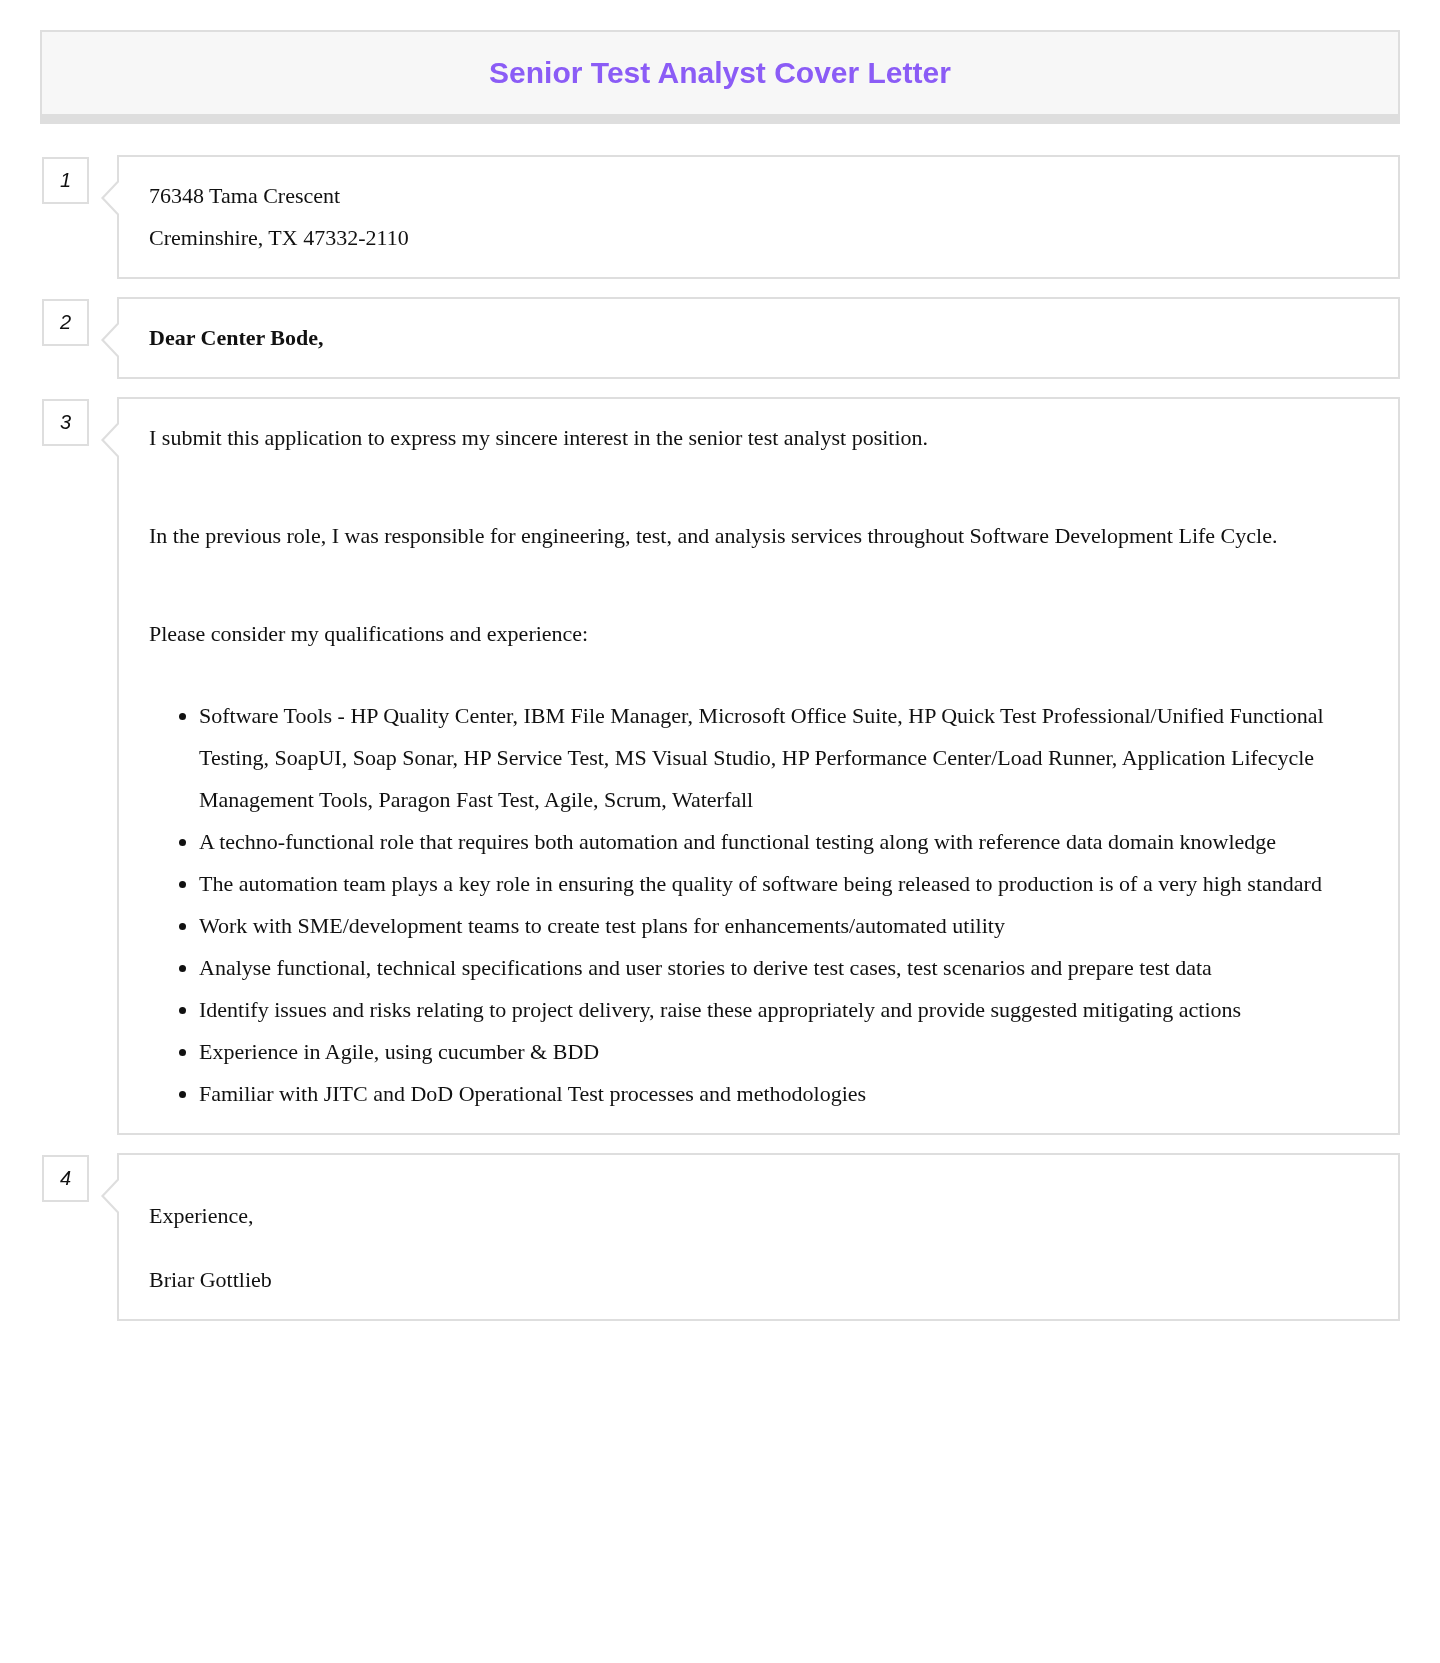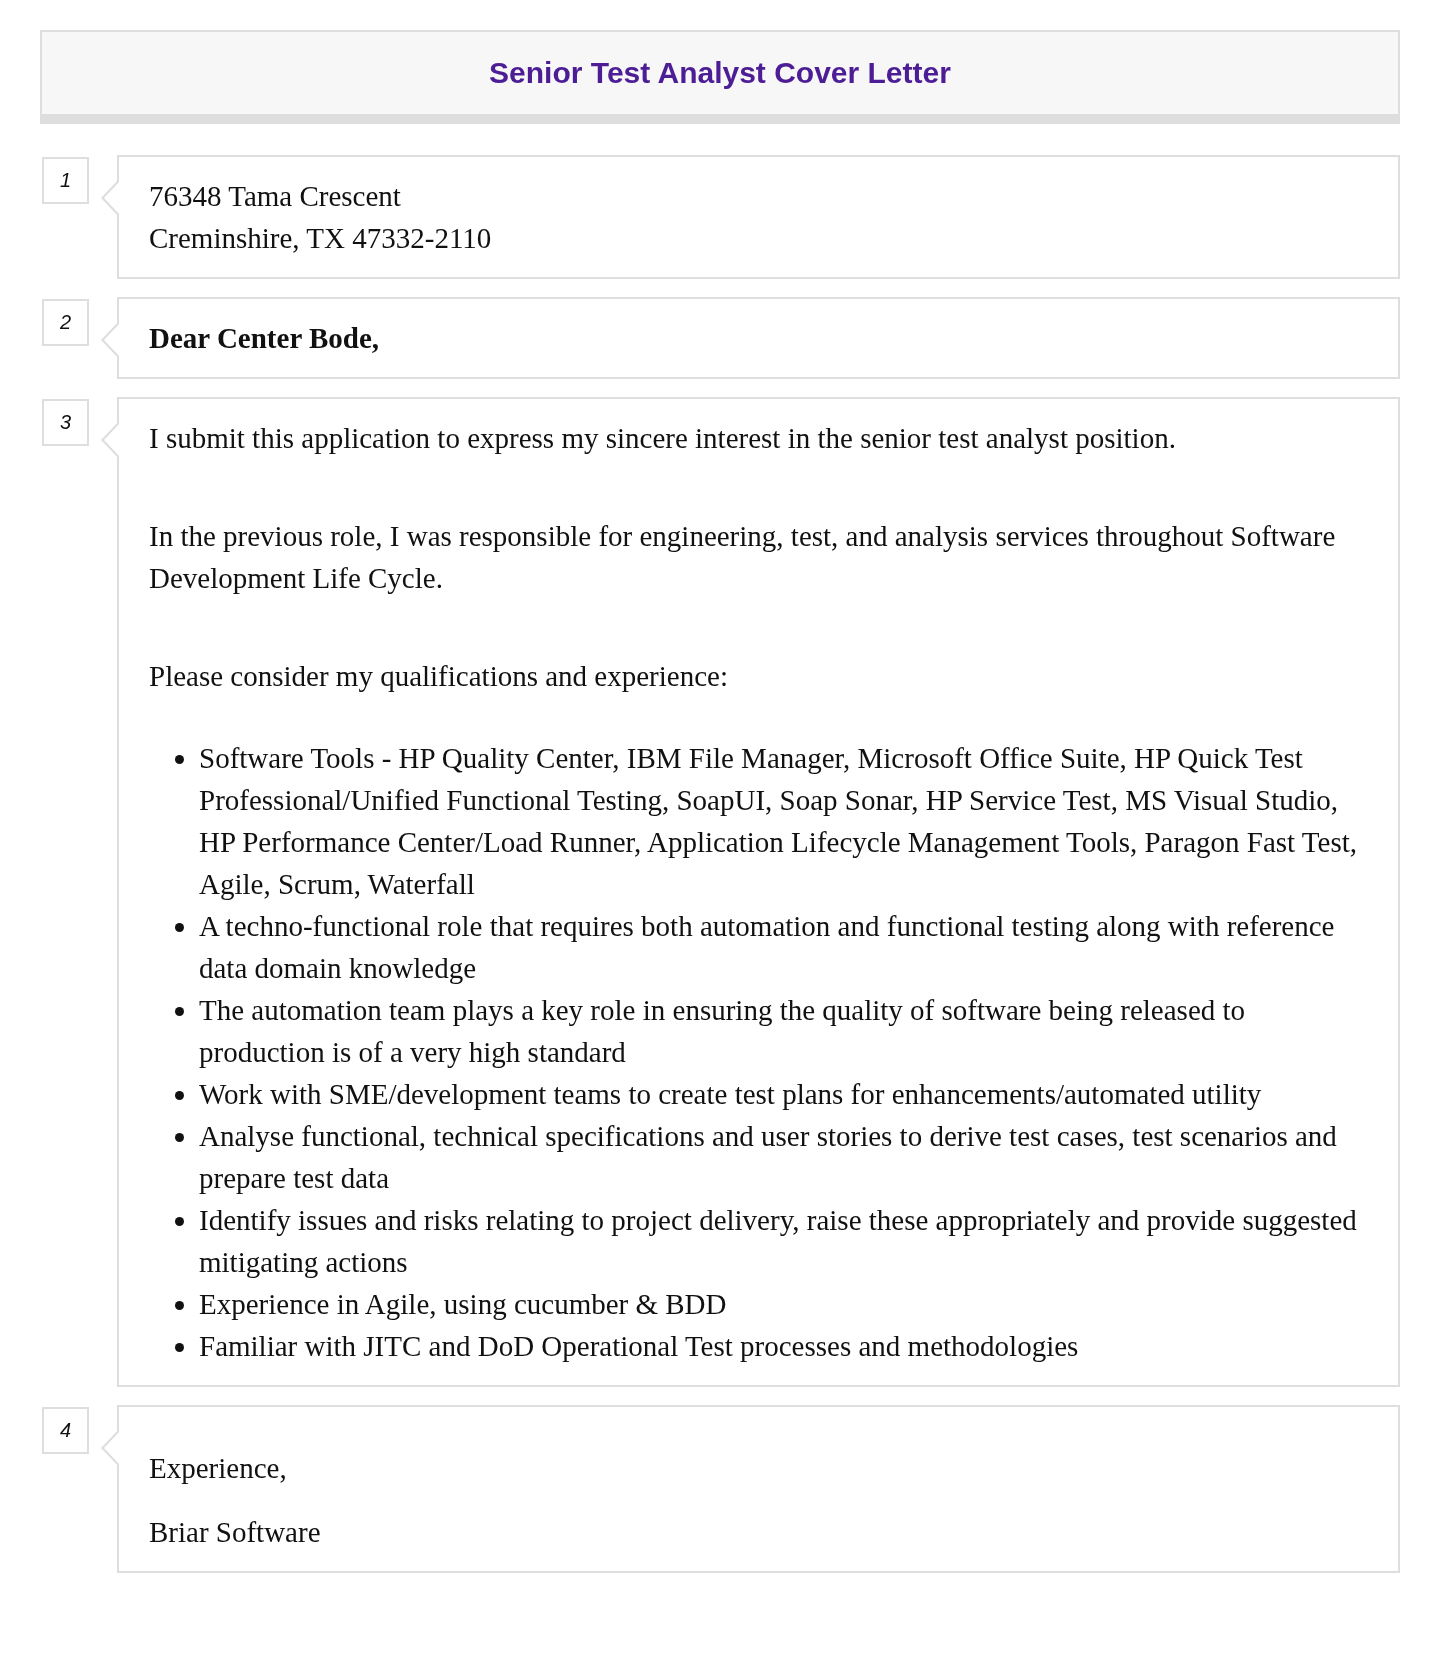--- a/index.html
+++ b/index.html
@@ -5,35 +5,35 @@
     html, body { margin: 0; padding: 0; background: #ffffff; }
     body { width: 1440px; min-height: 1663px; position: relative; color: #111; }
     .page { position: absolute; left: 40px; top: 30px; width: 1360px; }
     .header {
       box-sizing: border-box; width: 1360px; height: 94px;
       background: #f7f7f7; border: 2px solid #dedede; border-bottom: 10px solid #dedede;
       display: flex; align-items: center; justify-content: center;
     }
     .header h1 {
       margin: 0; font-family: "Liberation Sans", sans-serif; font-weight: bold;
-      font-size: 30px; color: #4c1d95;
+      font-size: 30px; color: #8b5cf6;
     }
     .section { position: relative; margin-top: 31px; }
     .section + .section { margin-top: 18px; }
     .num {
       position: absolute; left: 2px; top: 2px; box-sizing: border-box;
       width: 47px; height: 47px; border: 2px solid #dedede; background: #fff;
       font-family: "Liberation Sans", sans-serif; font-style: italic; font-size: 20px;
       display: flex; align-items: center; justify-content: center; color: #111;
     }
     .card {
       box-sizing: border-box; margin-left: 77px; width: 1283px;
       border: 2px solid #dedede; background: #fff;
       padding: 18px 30px 18px 30px; position: relative;
-      font-family: "Liberation Serif", serif; font-size: 29px; line-height: 42px;
+      font-family: "Liberation Serif", serif; font-size: 22px; line-height: 42px;
     }
     .card::before {
       content: ""; position: absolute; left: -18px; top: 22px;
       width: 0; height: 0; border-top: 19px solid transparent; border-bottom: 19px solid transparent;
       border-right: 18px solid #dedede;
     }
     .card::after {
       content: ""; position: absolute; left: -15px; top: 24px;
       width: 0; height: 0; border-top: 17px solid transparent; border-bottom: 17px solid transparent;
       border-right: 16px solid #fff;
@@ -83,16 +83,16 @@
         <li>Experience in Agile, using cucumber &amp; BDD</li>
         <li>Familiar with JITC and DoD Operational Test processes and methodologies</li>
       </ul>
     </div>
   </div>
 
   <div class="section">
     <div class="num">4</div>
     <div class="card">
       <p style="margin-top:22px">Experience,</p>
-      <p style="margin-top:22px">Briar Software</p>
+      <p style="margin-top:22px">Briar Gottlieb</p>
     </div>
   </div>
 </div>
 
 </body></html>

